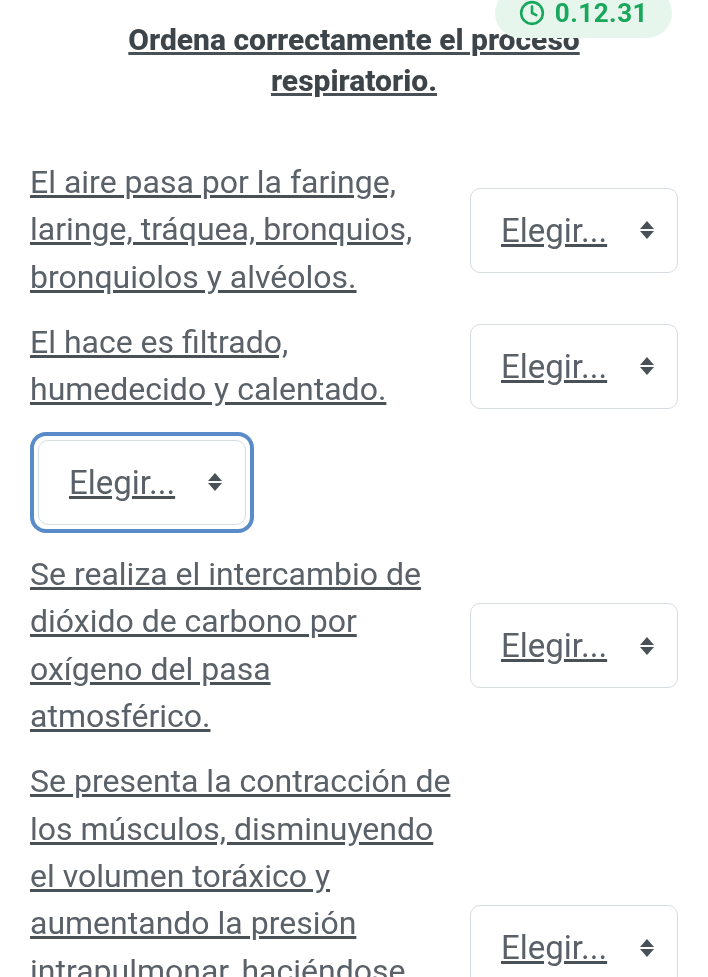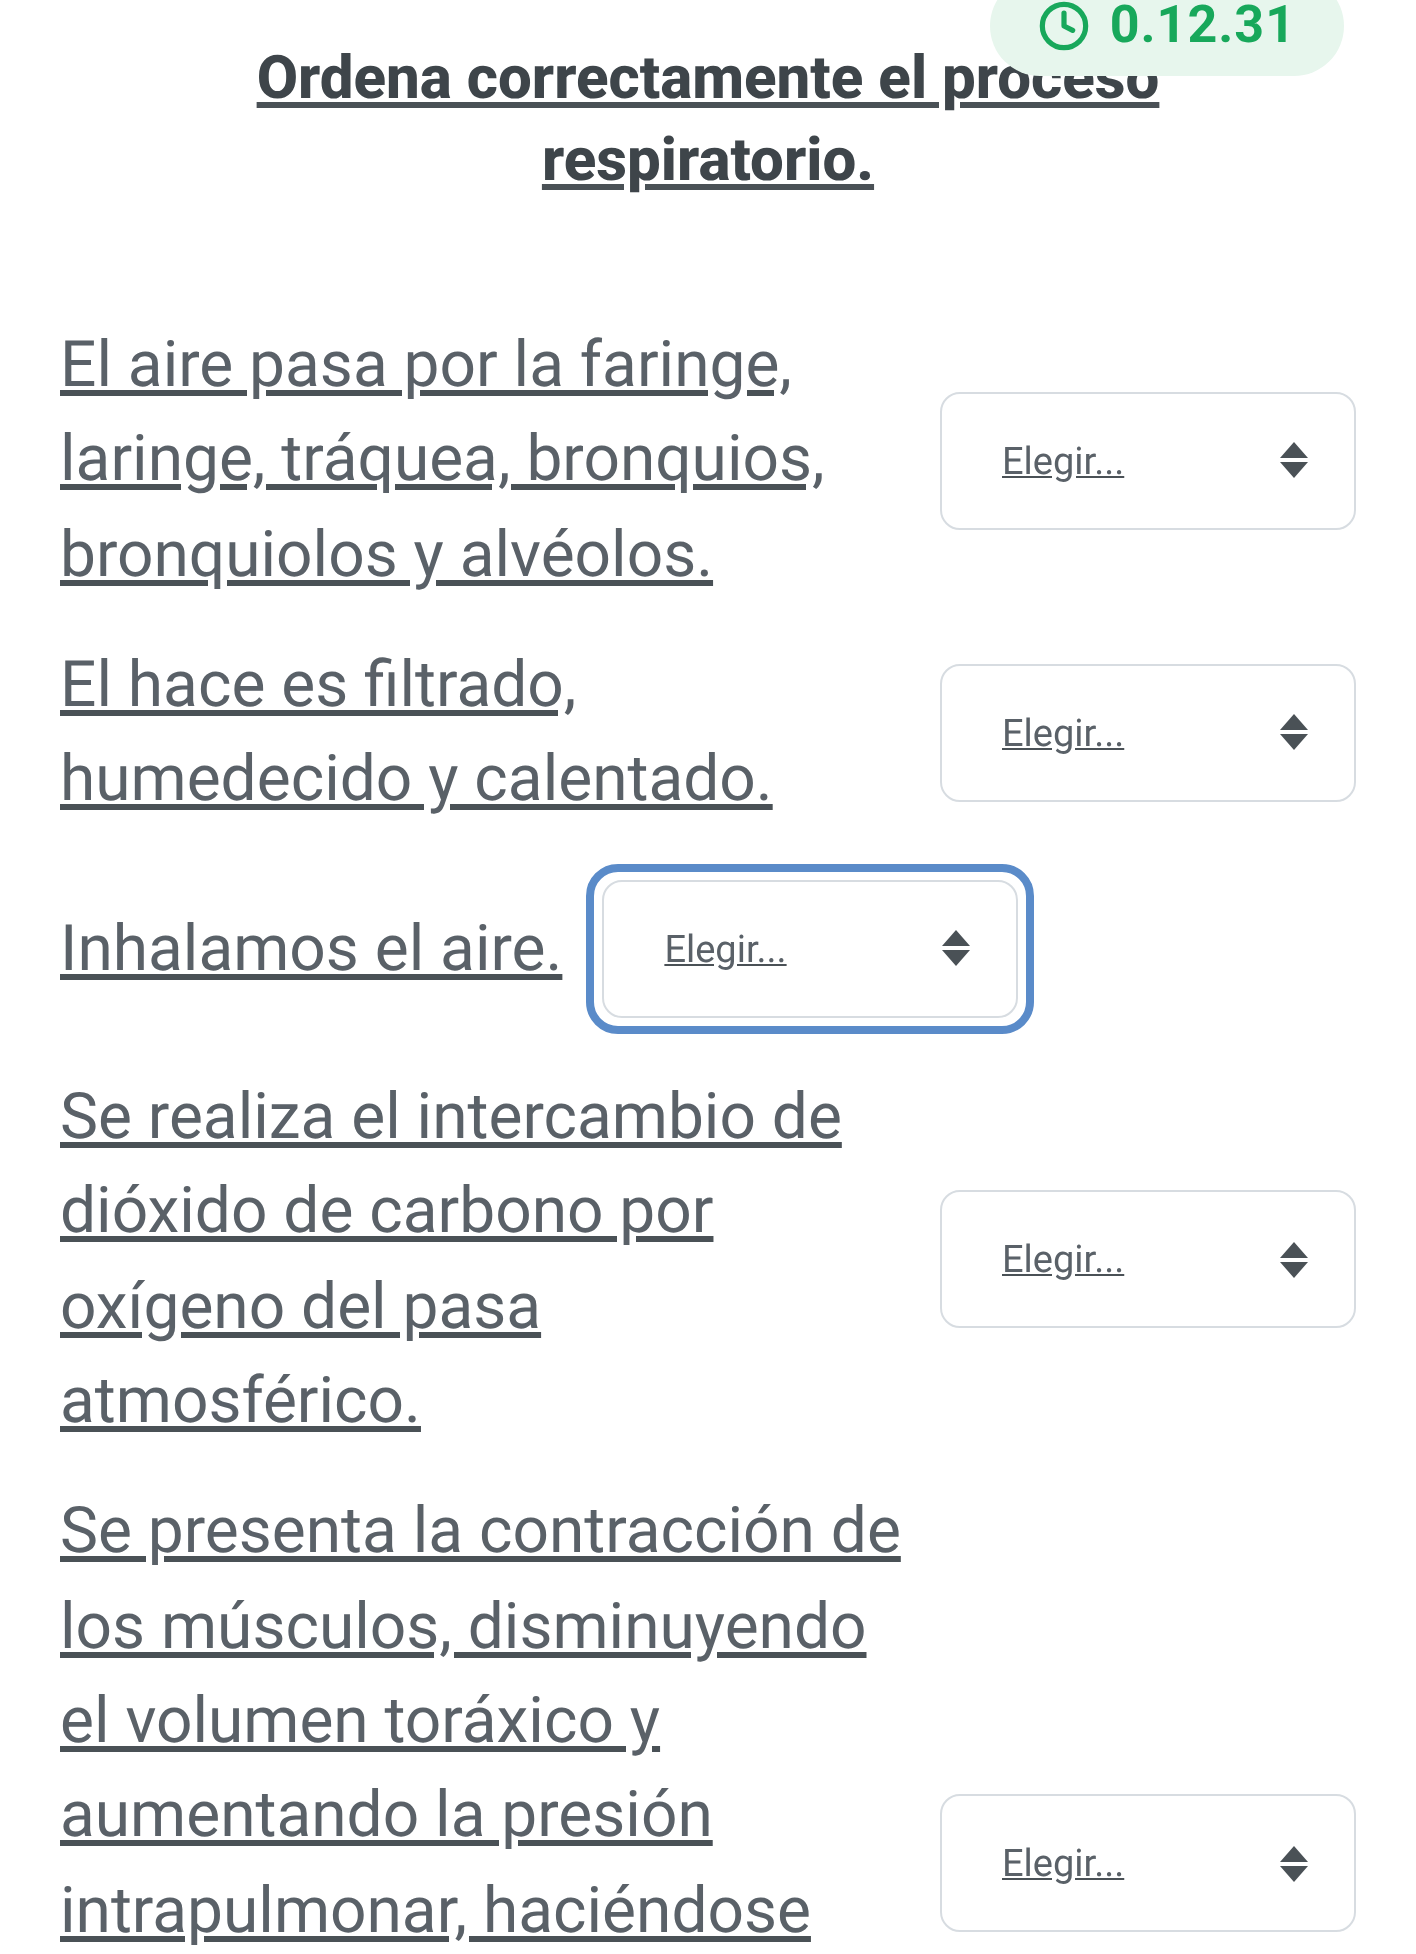--- a/index.html
+++ b/index.html
@@ -70,21 +70,21 @@
     .prompt-short {
       flex: 0 0 auto;
     }
     .select-wrap {
       flex: 0 0 auto;
     }
     .select {
       border: 1px solid #d7dce1;
       border-radius: 10px;
       padding: 22px 60px 22px 30px;
-      font-size: 19px;
+      font-size: 33px;
       color: #5a6168;
       background: #ffffff;
       min-width: 208px;
       position: relative;
       display: flex;
       align-items: center;
       cursor: pointer;
       user-select: none;
     }
     .select-focused-outer {
@@ -158,21 +158,20 @@
           <div class="select">
             <span>Elegir...</span>
             <span class="sort-icon">
               <span class="tri-up"></span>
               <span class="tri-down"></span>
             </span>
           </div>
         </div>
       </div>
       <div class="row row-short">
-        <div class="prompt prompt-short">Inhalamos el aire.</div>
         <div class="select-focused-outer select-wrap">
           <div class="select">
             <span>Elegir...</span>
             <span class="sort-icon">
               <span class="tri-up"></span>
               <span class="tri-down"></span>
             </span>
           </div>
         </div>
       </div>

